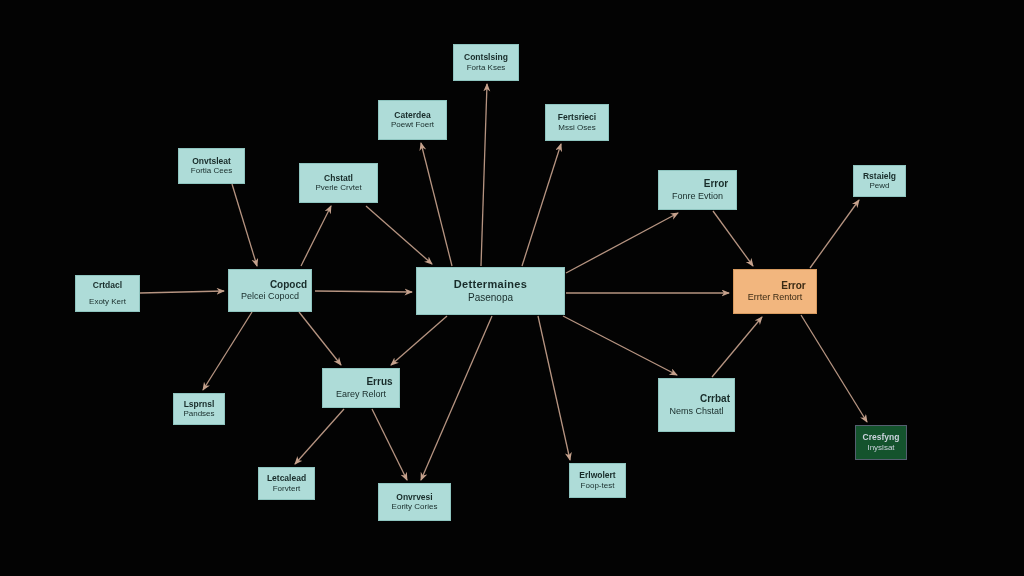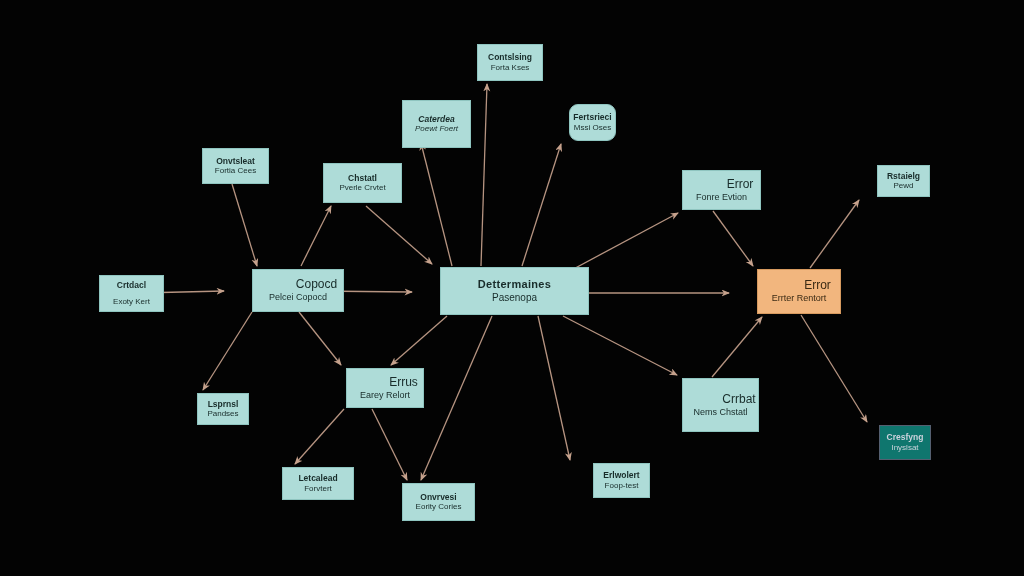--- a/index.html
+++ b/index.html
@@ -10,42 +10,41 @@
   }
   #diagram{position:absolute;inset:0;}
   #edge-svg{position:absolute;left:0;top:0;}
   .node{
     position:absolute;
     box-sizing:border-box;
     display:flex;flex-direction:column;align-items:center;justify-content:center;
     text-align:center;
     padding:2px 3px;
     line-height:1.25;
-    margin-left:24px;
   }
   .node.default{
     background:#aedcd8;
     border:1px solid #8fc5c0;
     color:#182c2a;
   }
   .node.highlight{
     background:#f2b67e;
     border:1px solid #d79a5f;
     color:#3a2a14;
   }
   .node.dark{
-    background:#0f766e;
+    background:#14532d;
     border:1px solid #555f70;
     color:#ccd3dd;
   }
   .node .l1{font-size:8.5px;font-weight:700;}
   .node .l2{font-size:8px;font-weight:500;}
   .node.big .l1{font-size:11px;font-weight:700;letter-spacing:.3px;}
   .node.big .l2{font-size:10px;font-weight:500;}
-  .node.med .l1{font-size:12px;font-weight:400;padding-left:37px;}
+  .node.med .l1{font-size:10px;font-weight:700;padding-left:37px;}
   .node.med .l2{font-size:9px;font-weight:500;}
 </style>
 </head>
 <body style="background: rgb(3, 3, 3); width: 1024px; height: 576px;">
 
 <div id="diagram">
   <svg id="edge-svg" width="1024" height="576" viewBox="0 0 1024 576">
     <defs>
       <marker id="arrowhead" markerWidth="9" markerHeight="8" refX="7.5" refY="3.5" orient="auto" markerUnits="userSpaceOnUse">
         <path d="M0,0 L8.5,3.5 L0,7 L2.5,3.5 Z" fill="#c5a18c"></path>
@@ -74,25 +73,25 @@
         <line x1="712" y1="377" x2="762" y2="317" stroke="#c5a18c" stroke-width="1.3" stroke-opacity="0.92" marker-end="url(#arrowhead)"></line>
         <line x1="810" y1="268" x2="859" y2="200" stroke="#c5a18c" stroke-width="1.3" stroke-opacity="0.92" marker-end="url(#arrowhead)"></line>
         <line x1="801" y1="315" x2="867" y2="422" stroke="#c5a18c" stroke-width="1.3" stroke-opacity="0.92" marker-end="url(#arrowhead)"></line>
       </g>
   </svg>
   <div id="node-layer">
       <div class="node default" style="left: 453px; top: 44px; width: 66px; height: 37px;">
         <span class="l1">Contslsing</span>
         <span class="l2">Forta Kses</span>
       </div>
-      <div class="node default" style="left: 378px; top: 100px; width: 69px; height: 48px; font-style: italic;">
+      <div class="node default" style="left: 378px; top: 100px; width: 69px; height: 40px;">
         <span class="l1">Caterdea</span>
         <span class="l2">Poewt Foert</span>
       </div>
-      <div class="node default" style="left: 545px; top: 104px; width: 47px; height: 37px; border-radius: 9px;">
+      <div class="node default" style="left: 545px; top: 104px; width: 64px; height: 37px;">
         <span class="l1">Fertsrieci</span>
         <span class="l2">Mssi Oses</span>
       </div>
       <div class="node default" style="left: 178px; top: 148px; width: 67px; height: 36px;">
         <span class="l1">Onvtsleat</span>
         <span class="l2">Fortia Cees</span>
       </div>
       <div class="node default" style="left: 299px; top: 163px; width: 79px; height: 40px;">
         <span class="l1">Chstatl</span>
         <span class="l2">Pverle Crvtet</span>
@@ -102,21 +101,21 @@
         <span class="l2">Fonre Evtion</span>
       </div>
       <div class="node default" style="left: 853px; top: 165px; width: 53px; height: 32px;">
         <span class="l1">Rstaielg</span>
         <span class="l2">Pewd</span>
       </div>
       <div class="node default" style="left: 75px; top: 275px; width: 65px; height: 37px; gap: 7px;">
         <span class="l1">Crtdacl</span>
         <span class="l2">Exoty Kert</span>
       </div>
-      <div class="node default med" style="left: 228px; top: 269px; width: 92px; height: 43px;">
+      <div class="node default med" style="left: 228px; top: 269px; width: 84px; height: 43px;">
         <span class="l1">Copocd</span>
         <span class="l2">Pelcei Copocd</span>
       </div>
       <div class="node default big" style="left: 416px; top: 267px; width: 149px; height: 48px; text-align: center;">
         <span class="l1">Dettermaines</span>
         <span class="l2">Pasenopa</span>
       </div>
       <div class="node highlight med" style="left: 733px; top: 269px; width: 84px; height: 45px;">
         <span class="l1">Error</span>
         <span class="l2">Errter Rentort</span>
@@ -130,21 +129,21 @@
         <span class="l2">Earey Relort</span>
       </div>
       <div class="node default med" style="left: 658px; top: 378px; width: 77px; height: 54px;">
         <span class="l1">Crrbat</span>
         <span class="l2">Nems Chstatl</span>
       </div>
       <div class="node dark" style="left: 855px; top: 425px; width: 52px; height: 35px;">
         <span class="l1">Cresfyng</span>
         <span class="l2">Inyslsat</span>
       </div>
-      <div class="node default" style="left: 258px; top: 467px; width: 72px; height: 33px; align-items: center;">
+      <div class="node default" style="left: 258px; top: 467px; width: 57px; height: 33px; align-items: center;">
         <span class="l1">Letcalead</span>
         <span class="l2">Forvtert</span>
       </div>
       <div class="node default" style="left: 378px; top: 483px; width: 73px; height: 38px;">
         <span class="l1">Onvrvesi</span>
         <span class="l2">Eority Cories</span>
       </div>
       <div class="node default" style="left: 569px; top: 463px; width: 57px; height: 35px;">
         <span class="l1">Erlwolert</span>
         <span class="l2">Foop-test</span>

